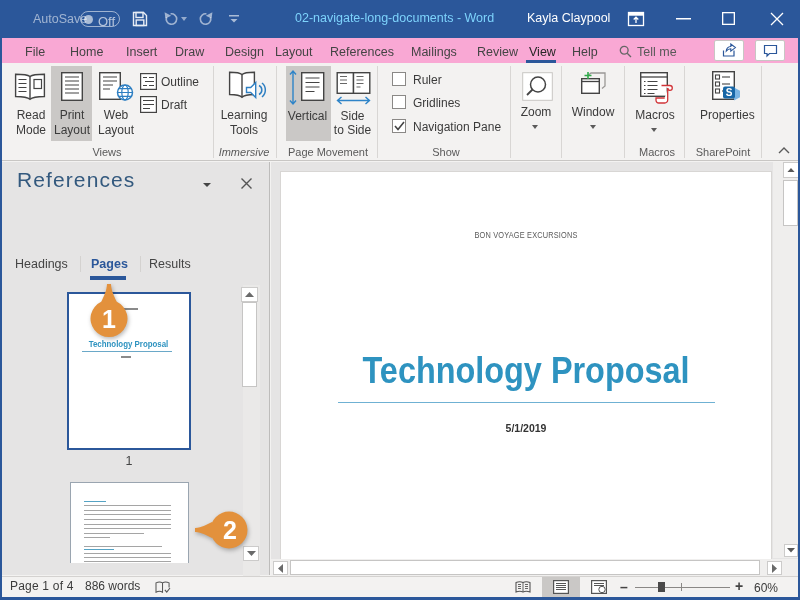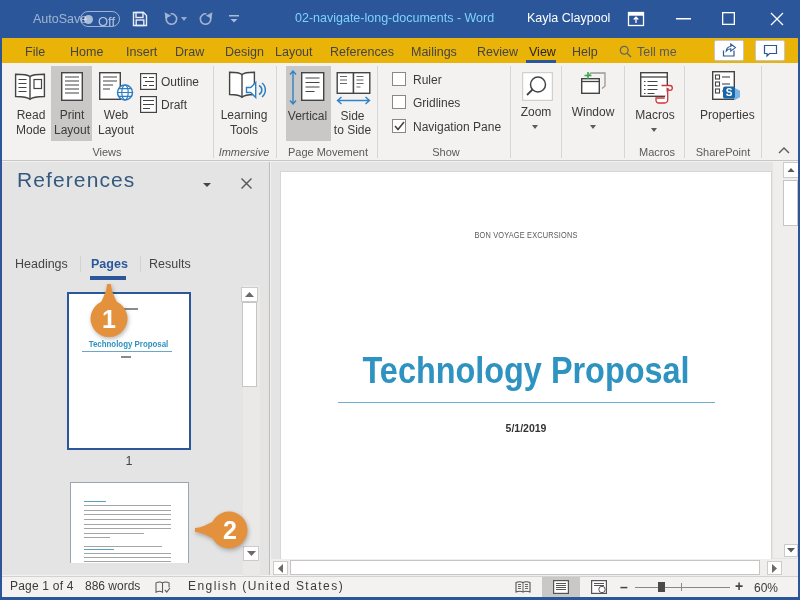--- a/index.html
+++ b/index.html
@@ -9,21 +9,21 @@
 
 #titlebar { position:absolute; left:0; top:0; width:800px; height:38px; background:#2b579a; color:#fff; }
 .tdim { color:rgba(255,255,255,0.55); }
 #autosave { position:absolute; left:24px; top:12px; font-size:12.5px;margin-left:9px; }
 #toggle { position:absolute; left:80px; top:11px; width:40px; height:16px; border:1px solid rgba(255,255,255,0.55); border-radius:8px; }
 #toggle .knob { position:absolute; left:3px; top:2.5px; width:9px; height:9px; border-radius:50%; background:rgba(255,255,255,0.6); }
 #toggle .off { position:absolute; left:17px; top:2px; font-size:13px; color:rgba(255,255,255,0.65); }
 #doctitle { position:absolute; left:295px; top:11px; width:200px; font-size:12.5px; color:#7dd3fc; white-space:nowrap; }
 #username { position:absolute; left:527px; top:11px; font-size:12.5px; color:#fff; }
 
-#menurow { position:absolute; left:2px; top:38px; width:796px; height:25px; background:#eab308; }
+#menurow { position:absolute; left:2px; top:38px; width:796px; height:25px; background:#f9a8d4; }
 .mitem { position:absolute; top:7px; font-size:12.5px; color:#444; white-space:nowrap; }
 #viewline { position:absolute; left:526px; top:59.5px; width:30px; height:3.5px; background:#2b579a; }
 .topbtn { position:absolute; top:2px; width:30px; height:21px; border:1px solid #c8c6c4; border-radius:2px; background:#fff; display:flex; align-items:center; justify-content:center; }
 
 #ribbon { position:absolute; left:2px; top:63px; width:796px; height:98px; background:#f3f2f1; border-bottom:1px solid #c8c6c4; }
 .rsep { position:absolute; top:3px; width:1px; height:92px; background:#d8d6d4; }
 .rlabel { position:absolute; top:83px; font-size:11px; color:#5a5a5a; text-align:center; white-space:nowrap; }
 .rbtntext { position:absolute; font-size:12px; color:#3b3b3b; text-align:center; white-space:nowrap; line-height:14.5px; }
 .rsel { background:#cac8c6; }
 .cb { position:absolute; width:14px; height:14px; background:#fff; border:1px solid #8a8886; }
@@ -355,21 +355,20 @@
 </div>
 
 <div id="statusbar">
   <span class="abs" style="left:8px;top:1.5px;letter-spacing:0.2px">Page 1 of 4</span>
   <span class="abs" style="left:83px;top:1.5px">886 words</span>
   <svg class="abs" style="left:153px;top:4px" width="16" height="14" viewBox="0 0 17 15">
       <path d="M1 2 C3.5 0.8 6 0.8 8 2 V12 C6 10.8 3.5 10.8 1 12 z" fill="none" stroke="#555" stroke-width="1.1"></path>
       <path d="M8 2 C10 0.8 12.5 0.8 15 2 V7" fill="none" stroke="#555" stroke-width="1.1"></path>
       <path d="M10.5 9.5 L12.5 12 L16 7.5" fill="none" stroke="#555" stroke-width="1.2"></path>
     </svg>
-  <span class="abs" style="left:186px;top:1.5px;letter-spacing:1.45px">English (United States)</span>
   <svg class="abs" style="left:513px;top:4px" width="16" height="13" viewBox="0 0 16 13">
       <path d="M1 1.5 C3.5 0.5 6 0.5 8 1.5 C10 0.5 12.5 0.5 15 1.5 V11 C12.5 10 10 10 8 11 C6 10 3.5 10 1 11 z" fill="none" stroke="#555" stroke-width="1.1"></path>
       <path d="M8 1.5 V11 M3 3.5 h3 M3 5.5 h3 M3 7.5 h3 M10 3.5 h3 M10 5.5 h3 M10 7.5 h3" stroke="#555" stroke-width="0.9" fill="none"></path>
     </svg>
   <div class="abs" style="left:540px;top:0;width:38px;height:20px;background:#cac8c6"></div>
   <svg class="abs" style="left:551px;top:3px" width="16" height="14" viewBox="0 0 16 14">
       <rect x="0.6" y="0.6" width="14.8" height="12.8" fill="#fff" stroke="#555" stroke-width="1.2"></rect>
       <path d="M3 3.5 h10 M3 5.5 h10 M3 7.5 h10 M3 9.5 h10" stroke="#555" stroke-width="1"></path>
     </svg>
   <svg class="abs" style="left:589px;top:3px" width="16" height="14" viewBox="0 0 16 14">

